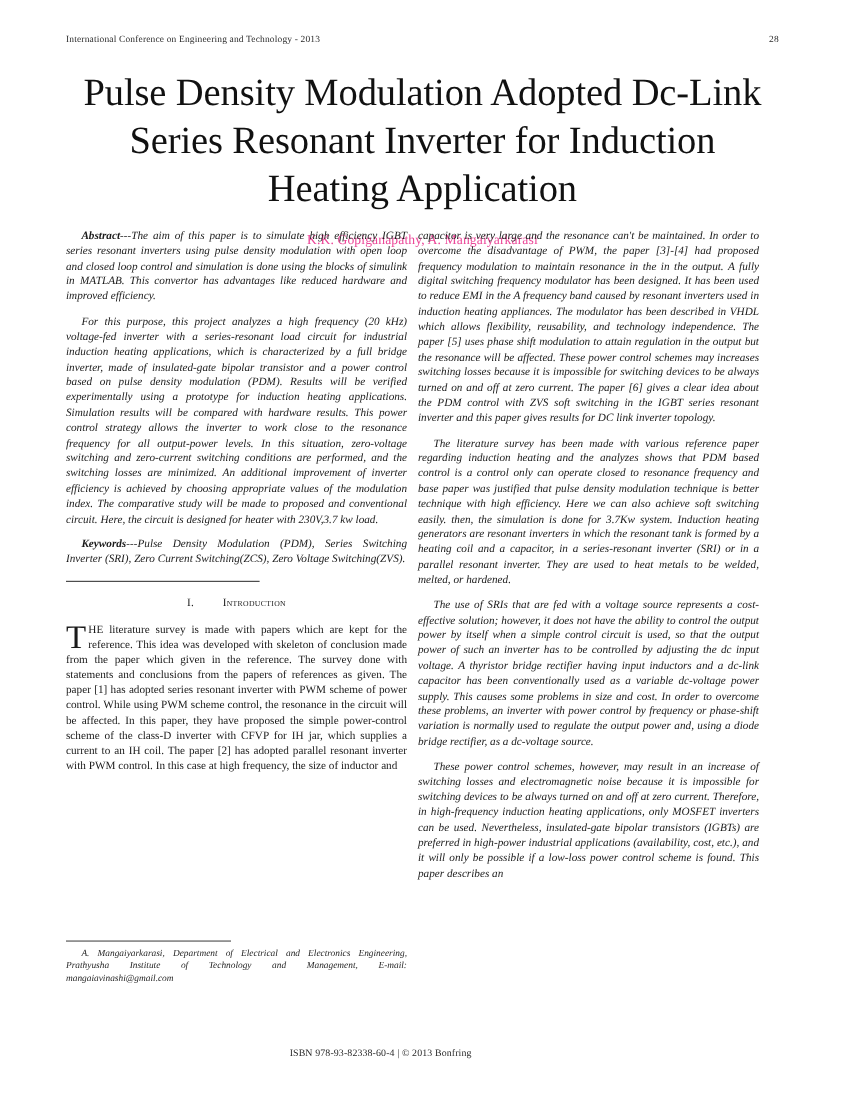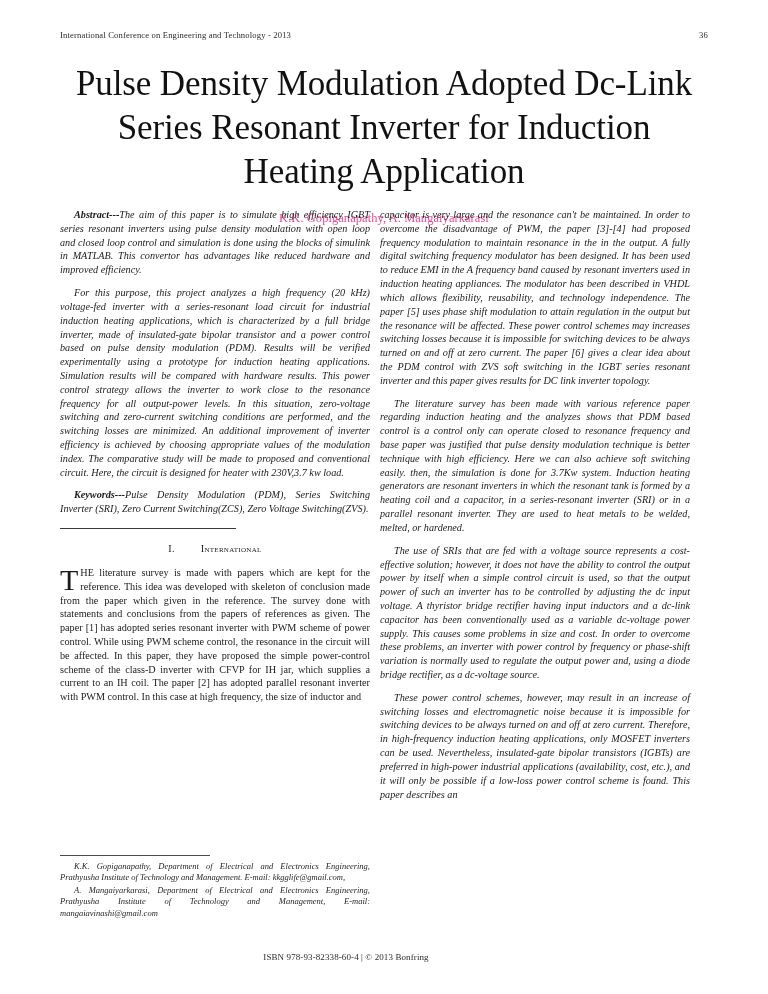--- a/index.html
+++ b/index.html
@@ -170,21 +170,21 @@
     letter-spacing: 0.1px;
   }
 </style>
 </head>
 <body>
 
 <div class="page">
 
   <div class="runhead">
     <span>International Conference on Engineering and Technology - 2013</span>
-    <span class="pageno">36</span>
+    <span class="pageno">28</span>
   </div>
 
   <div class="titleblock">
     <h1 class="paper-title">Pulse Density Modulation Adopted Dc-Link Series Resonant Inverter for Induction Heating Application</h1>
     <div class="authors">K.K. Gopiganapathy, A. Mangaiyarkarasi</div>
   </div>
 
   <div class="columns">
 
     <div class="col left">
@@ -195,40 +195,39 @@
       </div>
 
       <div class="kw">
         <p><span class="lead">Keywords---</span><span>Pulse Density Modulation (PDM), Series Switching Inverter (SRI), Zero Current Switching(ZCS),  Zero Voltage Switching(ZVS).</span></p>
       </div>
 
       <div class="sep-rule"></div>
 
       <div class="sec-head">
         <span class="sec-num">I.</span>
-        <span class="sec-title">International</span>
+        <span class="sec-title">Introduction</span>
       </div>
 
       <p class="dropcap">THE literature survey is made with papers which are kept for the reference. This idea was developed with skeleton of conclusion made from the paper which given in the reference. The survey done with statements and conclusions from the papers of references as given. The paper [1] has adopted series resonant inverter with PWM scheme of power control. While using PWM scheme control, the resonance in the circuit will be affected. In this paper, they have proposed the simple power-control scheme of the class-D inverter with CFVP for IH jar, which supplies a current to an IH coil. The paper [2] has adopted parallel resonant inverter with PWM control. In this case at high frequency, the size of inductor and</p>
 
     </div>
 
     <div class="col right">
       <p class="para noindent">capacitor is very large and the resonance can't be maintained. In order to overcome the disadvantage of PWM, the paper [3]-[4] had proposed frequency modulation to maintain resonance in the in the output. A fully digital switching frequency modulator has been designed. It has been used to reduce EMI in the A frequency band caused by resonant inverters used in induction heating appliances. The modulator has been described in VHDL which allows flexibility, reusability, and technology independence. The paper [5] uses phase shift modulation to attain regulation in the output but the resonance will be affected. These power control schemes may increases switching losses  because it is impossible for switching devices to be always turned on and off at zero current. The paper [6] gives a clear idea about the PDM control with ZVS soft switching in the IGBT series resonant inverter and this paper gives results for DC link inverter topology.</p>
       <p class="para">The literature survey has been made with various reference paper regarding induction heating and the analyzes shows that PDM based control is a control only can operate closed to resonance frequency and base paper was justified that pulse density modulation technique is better technique with high efficiency. Here we can also achieve soft switching easily. then, the simulation is done for 3.7Kw system. Induction heating generators are resonant inverters in which the resonant tank is formed by a heating coil and a capacitor, in a series-resonant inverter (SRI) or in a parallel resonant inverter. They are used to heat metals to be welded, melted, or hardened.</p>
       <p class="para">The use of SRIs that are fed with a voltage source represents a cost-effective solution; however, it does not have the ability to control the output power by itself when a simple control circuit is used, so that the output power of such an inverter has to be controlled by adjusting the dc input voltage. A thyristor bridge rectifier having input inductors and a dc-link capacitor has been conventionally used as a variable dc-voltage power supply. This causes some problems in size and cost. In order to overcome these problems, an inverter with power control by frequency or phase-shift variation is normally used to regulate the output power and, using a diode bridge rectifier, as a dc-voltage source.</p>
       <p class="para">These power control schemes, however, may result in an increase of switching losses and electromagnetic noise because it is impossible for switching devices to be always turned on and off at zero current. Therefore, in high-frequency induction heating applications, only MOSFET inverters can be used. Nevertheless, insulated-gate bipolar transistors (IGBTs) are preferred in high-power industrial applications (availability, cost, etc.), and it will only be possible if a low-loss power control scheme is found. This paper describes an</p>
     </div>
 
   </div>
 
   <div class="footnote">
     <div class="foot-rule"></div>
     <div class="foot">
-      <p>K.K. Gopiganapathy, Department of Electrical and Electronics Engineering, Prathyusha Institute of Technology and Management. E-mail: kkgglife@gmail.com,</p>
       <p>A. Mangaiyarkarasi, Department of Electrical and Electronics Engineering, Prathyusha Institute of Technology and Management, E-mail: mangaiavinashi@gmail.com</p>
     </div>
   </div>
 
   <div class="footer">
     <span>ISBN 978-93-82338-60-4 | © 2013 Bonfring</span>
   </div>
 
 </div>
 

